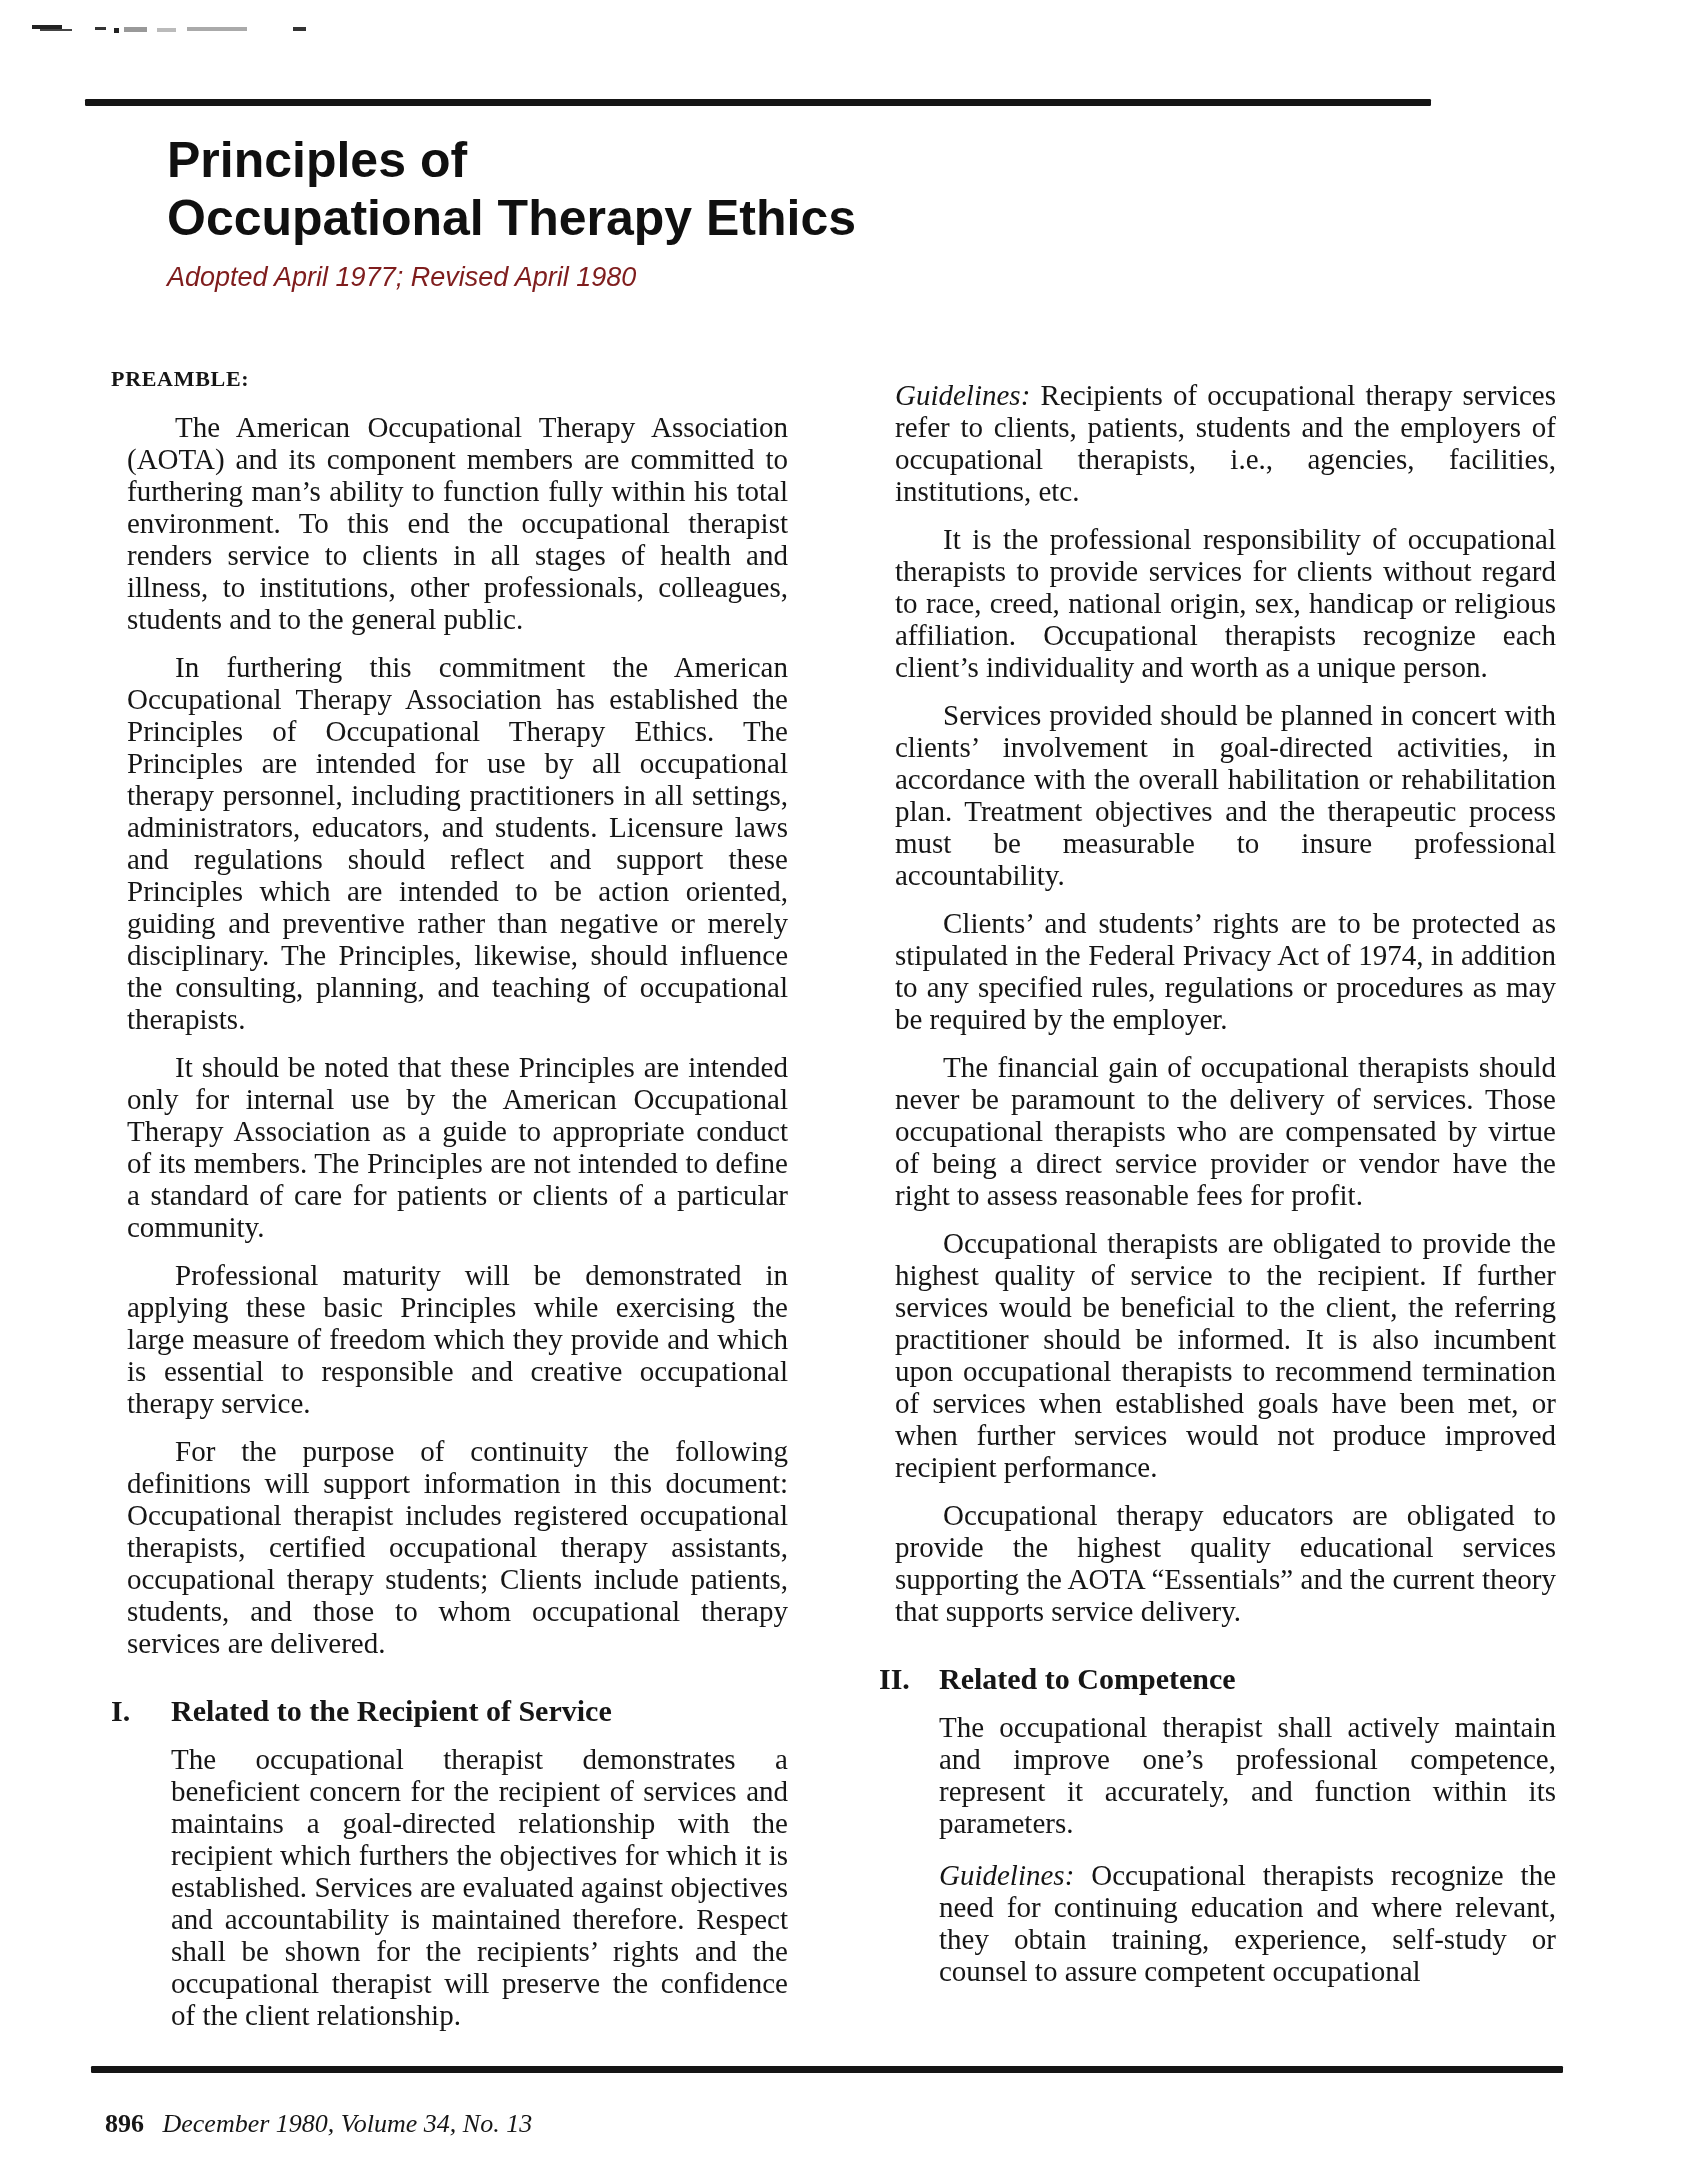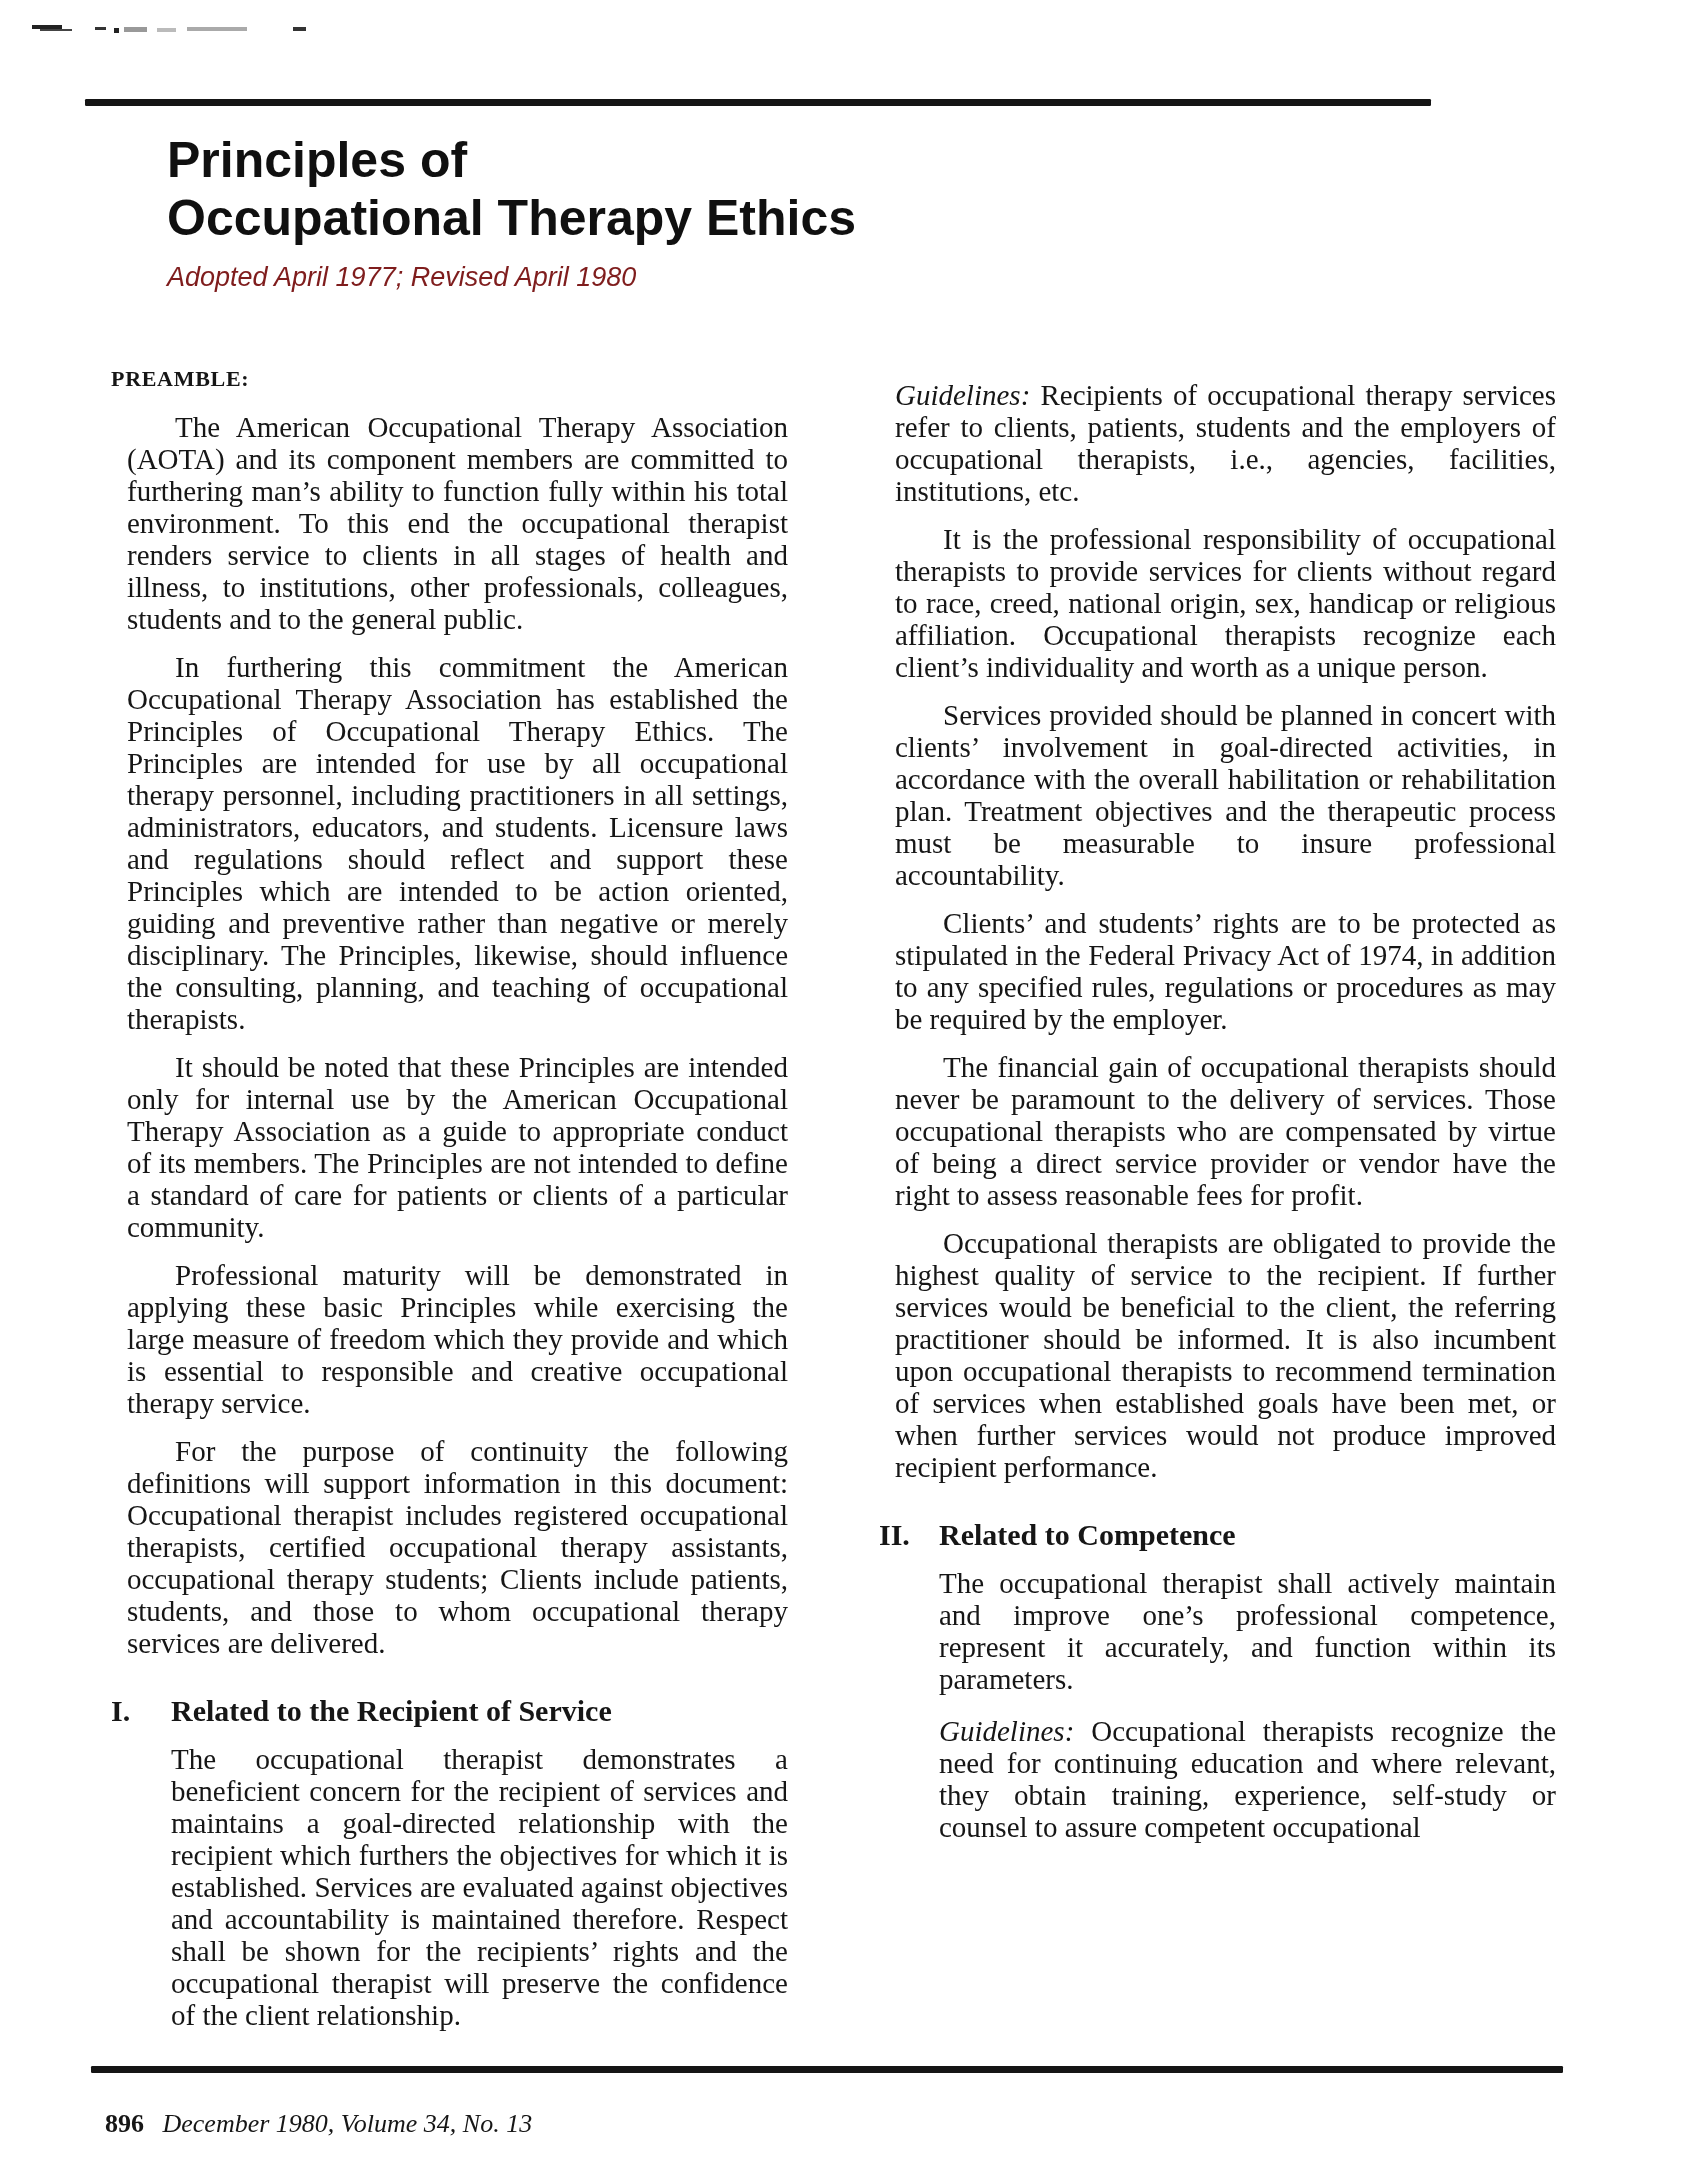--- a/index.html
+++ b/index.html
@@ -114,20 +114,21 @@
   <div class="col" id="right-col">
     <p>
       <span class="lead-label">Guidelines:</span>
       <span>Recipients of occupational therapy services refer to clients, patients, students and the employers of occupational therapists, i.e., agencies, facilities, institutions, etc.</span>
     </p>
     <p class="indent">It is the professional responsibility of occupational therapists to provide services for clients without regard to race, creed, national origin, sex, handicap or religious affiliation. Occupational therapists recognize each client’s individuality and worth as a unique person.</p>
     <p class="indent">Services provided should be planned in concert with clients’ involvement in goal-directed activities, in accordance with the overall habilitation or rehabilitation plan. Treatment objectives and the therapeutic process must be measurable to insure professional accountability.</p>
     <p class="indent">Clients’ and students’ rights are to be protected as stipulated in the Federal Privacy Act of 1974, in addition to any specified rules, regulations or procedures as may be required by the employer.</p>
     <p class="indent">The financial gain of occupational therapists should never be paramount to the delivery of services. Those occupational therapists who are compensated by virtue of being a direct service provider or vendor have the right to assess reasonable fees for profit.</p>
     <p class="indent">Occupational therapists are obligated to provide the highest quality of service to the recipient. If further services would be beneficial to the client, the referring practitioner should be informed. It is also incumbent upon occupational therapists to recommend termination of services when established goals have been met, or when further services would not produce improved recipient performance.</p>
+    <p class="indent">Occupational therapy educators are obligated to provide the highest quality educational services supporting the AOTA “Essentials” and the current theory that supports service delivery.</p>
 
     <div class="section-head">
       <span class="numeral">II.</span>
       <span>Related to Competence</span>
     </div>
     <p class="section-body">The occupational therapist shall actively maintain and improve one’s professional competence, represent it accurately, and function within its parameters.</p>
 
     <p class="section-body guidelines2">
       <span class="lead-label">Guidelines:</span>
       <span>Occupational therapists recognize the need for continuing education and where relevant, they obtain training, experience, self-study or counsel to assure competent occupational</span>

